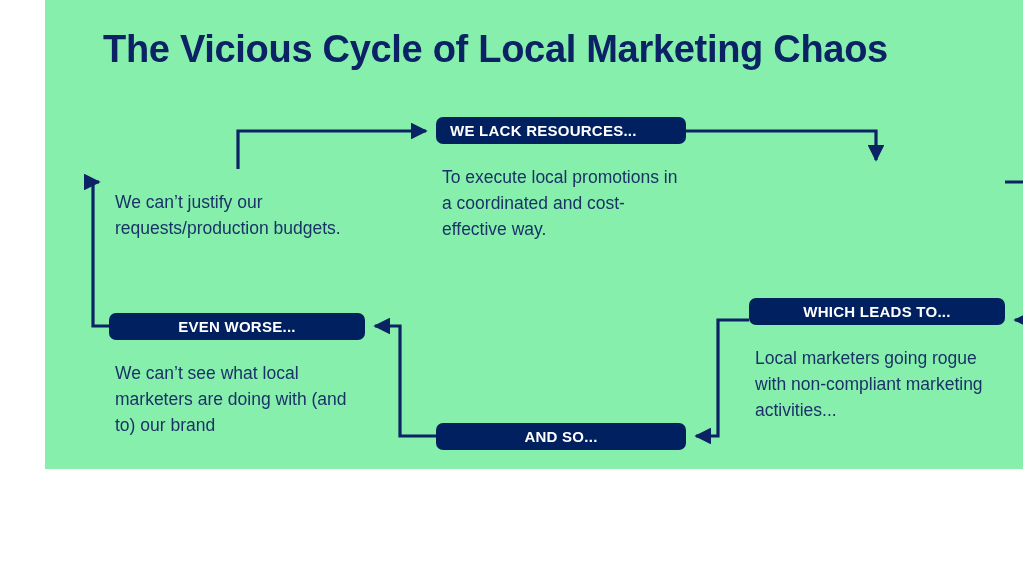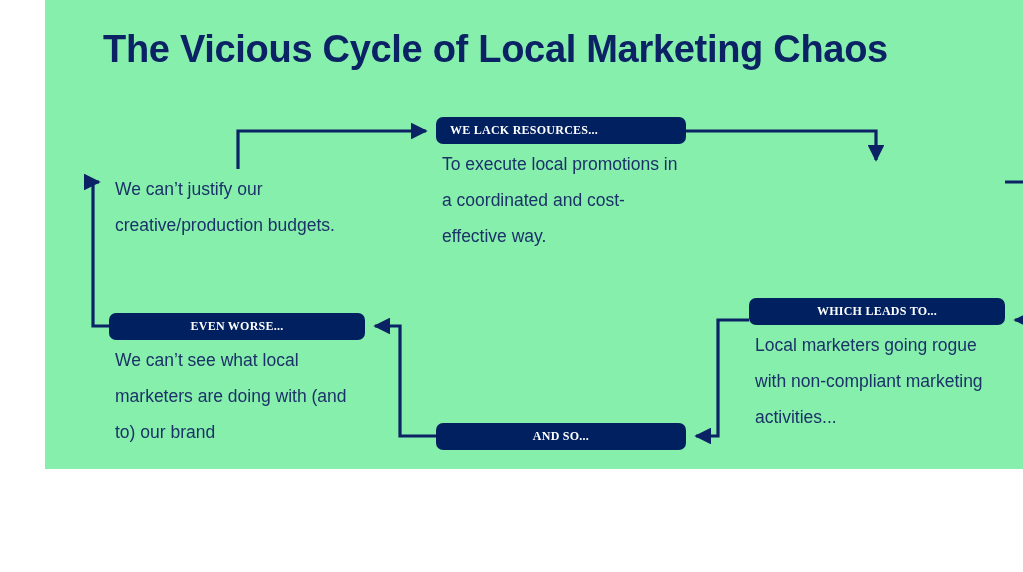--- a/index.html
+++ b/index.html
@@ -37,37 +37,36 @@
     pointer-events: none;
   }
   .node {
     position: absolute;
   }
   .node-header {
     box-sizing: border-box;
     background: #002060;
     color: #ffffff;
     border-radius: 7px;
-    font-size: 12px;
+    font-size: 15px;
     font-weight: bold;
     letter-spacing: 0.25px;
     height: 27px;
     line-height: 27px;
     padding: 0 14px;
     white-space: nowrap;
     overflow: hidden;
-    font-family: Liberation Serif, serif;
   }
   .node-header.center { text-align: center; }
   .node-header.left { text-align: left; }
   .node-body {
     color: #1b3268;
     font-size: 17.5px;
-    line-height: 36px;
-    padding-top: 2px;
+    line-height: 26px;
+    padding-top: 20px;
     padding-left: 6px;
     white-space: pre-line;
   }
   
   #node-lack        { left: 391px; top: 117px; width: 250px; }
   #node-result      { left: 704px; top: 169px; width: 256px; }
   #node-leads       { left: 704px; top: 298px; width: 256px; }
   #node-andso       { left: 391px; top: 423px; width: 250px; }
   #node-worse       { left: 64px;  top: 313px; width: 256px; }
   #node-means       { left: 64px;  top: 169px; width: 256px; }
@@ -115,16 +114,16 @@
   <div class="node" id="node-andso">
     <div class="node-header center">AND SO...</div>
   </div>
 
   <div class="node" id="node-worse">
     <div class="node-header center">EVEN WORSE...</div>
     <div class="node-body">We can’t see what local marketers are doing with (and to) our brand</div>
   </div>
 
   <div class="node" id="node-means">
-    <div class="node-body">We can’t justify our creative/production budgets.</div>
+    <div class="node-body">We can’t justify our requests/production budgets.</div>
   </div>
 
 </div>
 
 </body></html>

